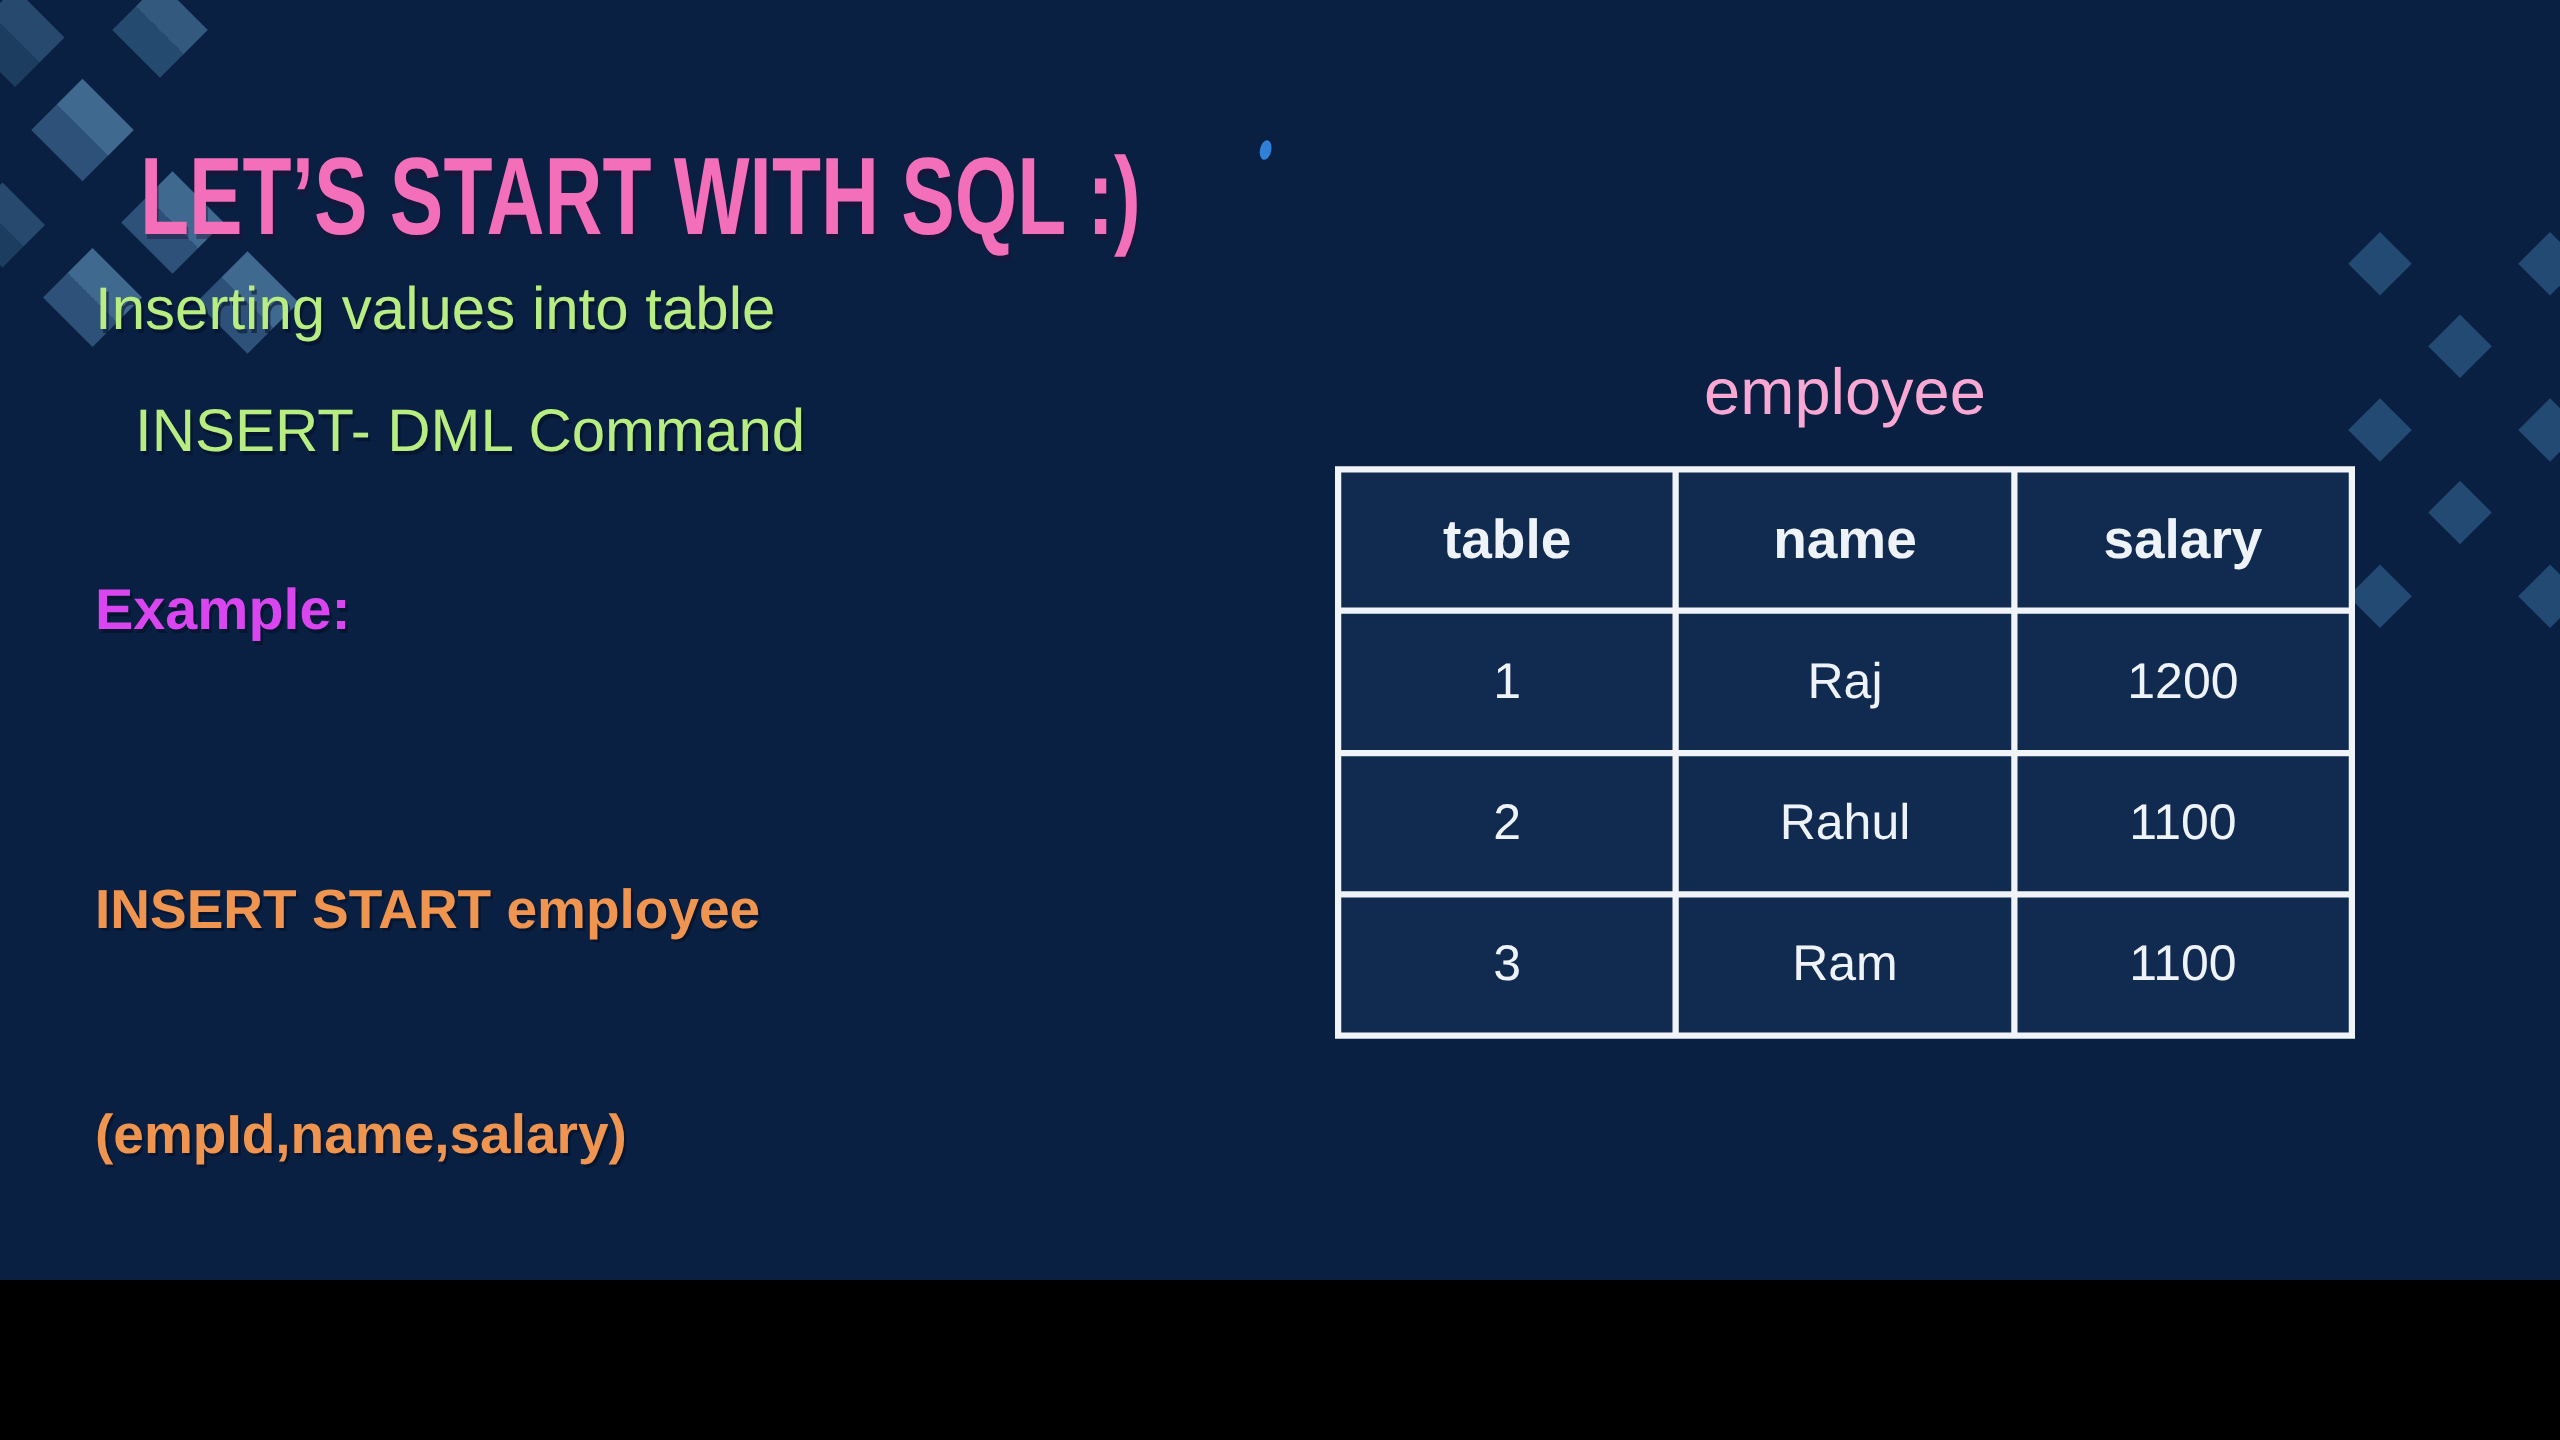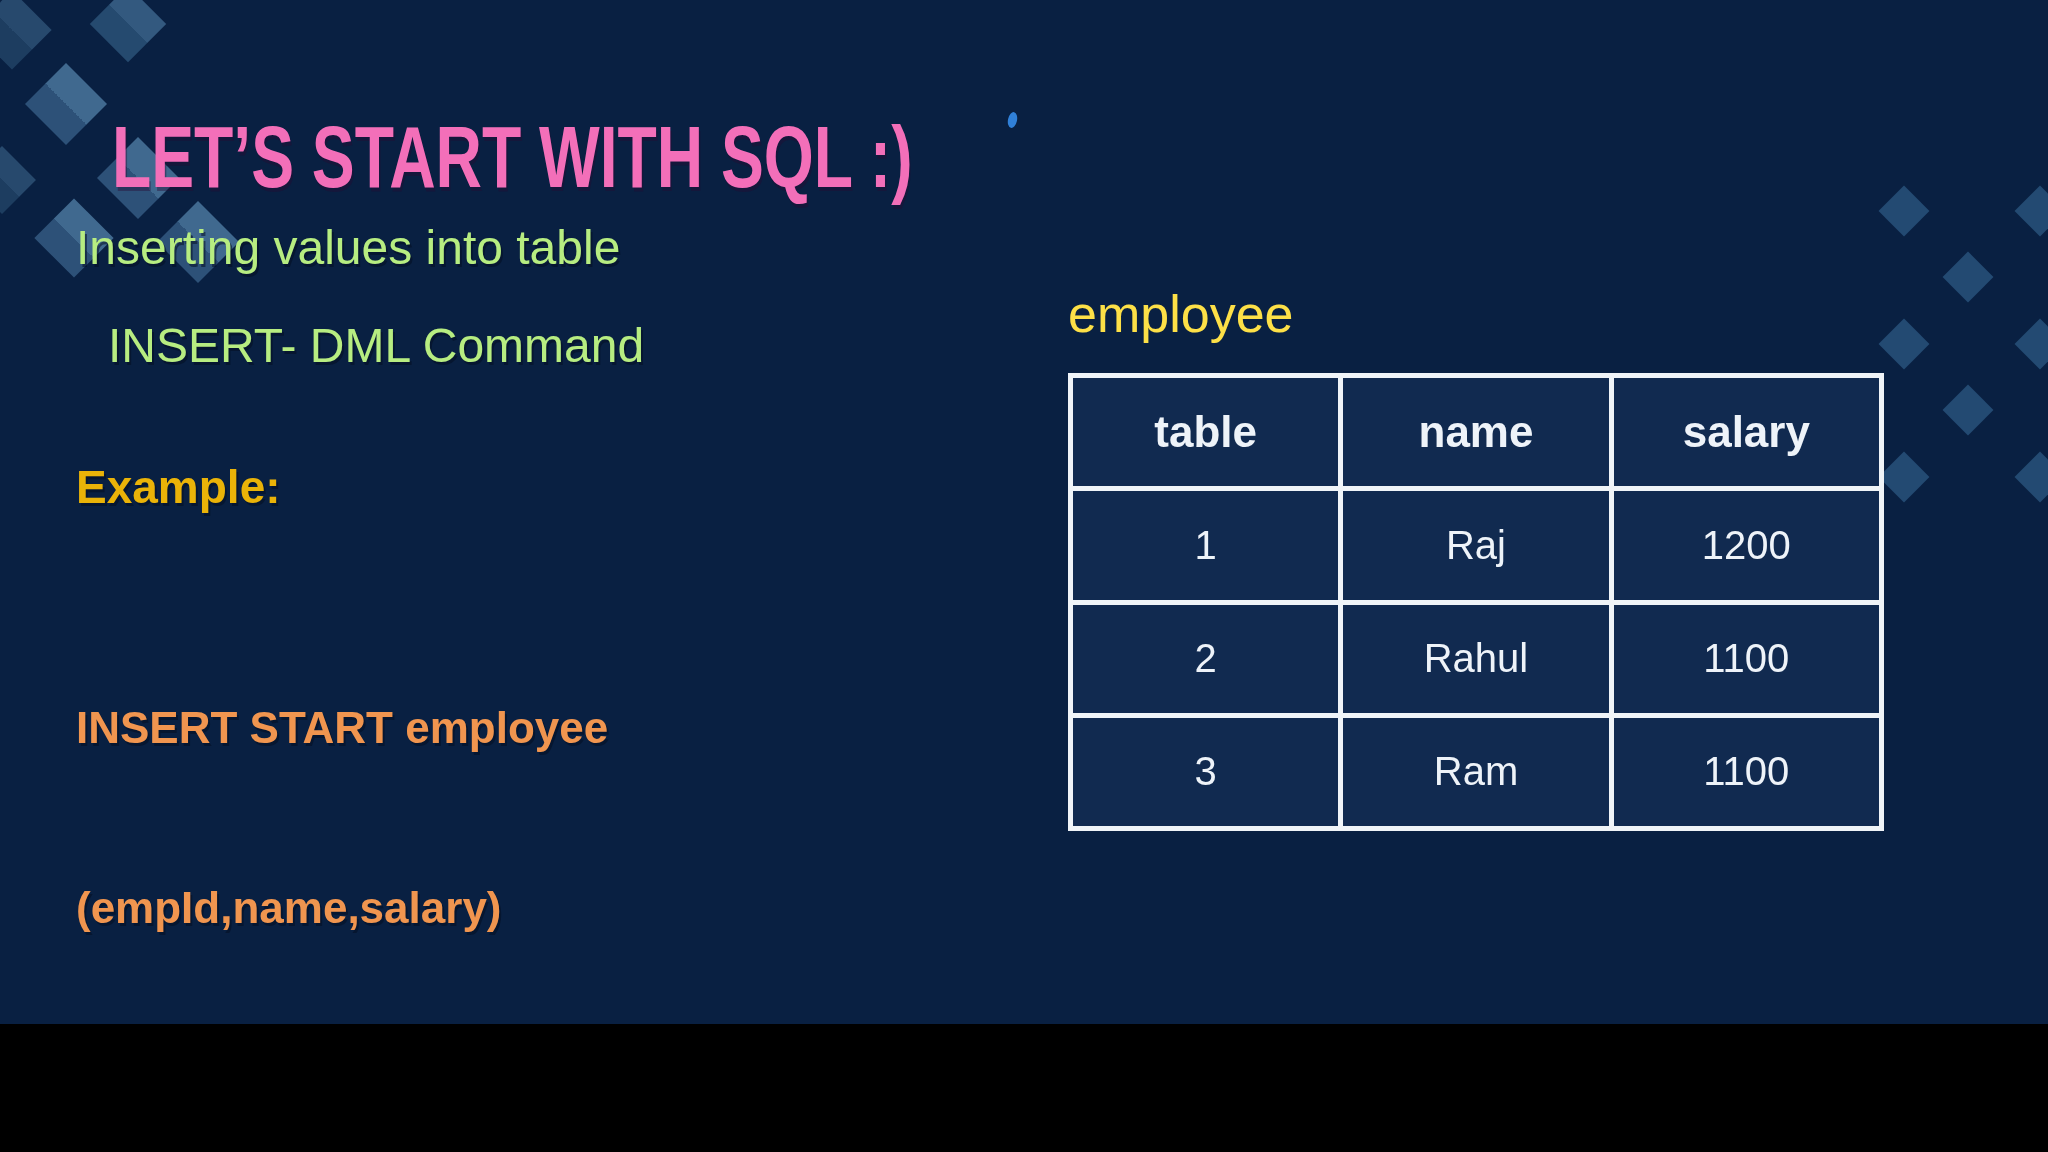--- a/index.html
+++ b/index.html
@@ -32,33 +32,33 @@
   .green-line{
     position:absolute;left:76px;
     font-size:48px;font-weight:normal;color:#b7ed81;
     text-shadow:2px 3px 0 rgba(4,14,34,0.55);
     white-space:nowrap;
   }
   .sub1{top:220px;}
   .sub2{top:318px;margin-left:32px;}
   .example{
     position:absolute;left:76px;top:460px;
-    font-size:46px;font-weight:bold;color:#eab308;
+    font-size:46px;font-weight:bold;color:#d946ef;
     text-shadow:2px 3px 0 rgba(4,14,34,0.55);
   }
   .code{
     position:absolute;left:76px;top:578px;
     font-size:44px;font-weight:bold;color:#f0954f;
     line-height:60px;white-space:pre;
     text-shadow:2px 3px 0 rgba(4,14,34,0.55);
   }
   
   .tbl-title{
     position:absolute;left:1068px;top:284px;width:816px;
-    font-size:52px;font-weight:400;color:#fde047;
+    text-align:center;font-size:52px;font-weight:400;color:#f9a8d4;
   }
   .tbl{
     position:absolute;left:1068px;top:373px;width:816px;height:458px;
     display:grid;grid-template-columns:repeat(3,1fr);grid-template-rows:repeat(4,1fr);
     background:#f0f4f8;gap:5px;padding:5px;box-sizing:border-box;
   }
   .tbl .cell{
     background:#112a50;display:flex;align-items:center;justify-content:center;
     color:#eef3f9;font-size:40px;font-weight:400;
   }

